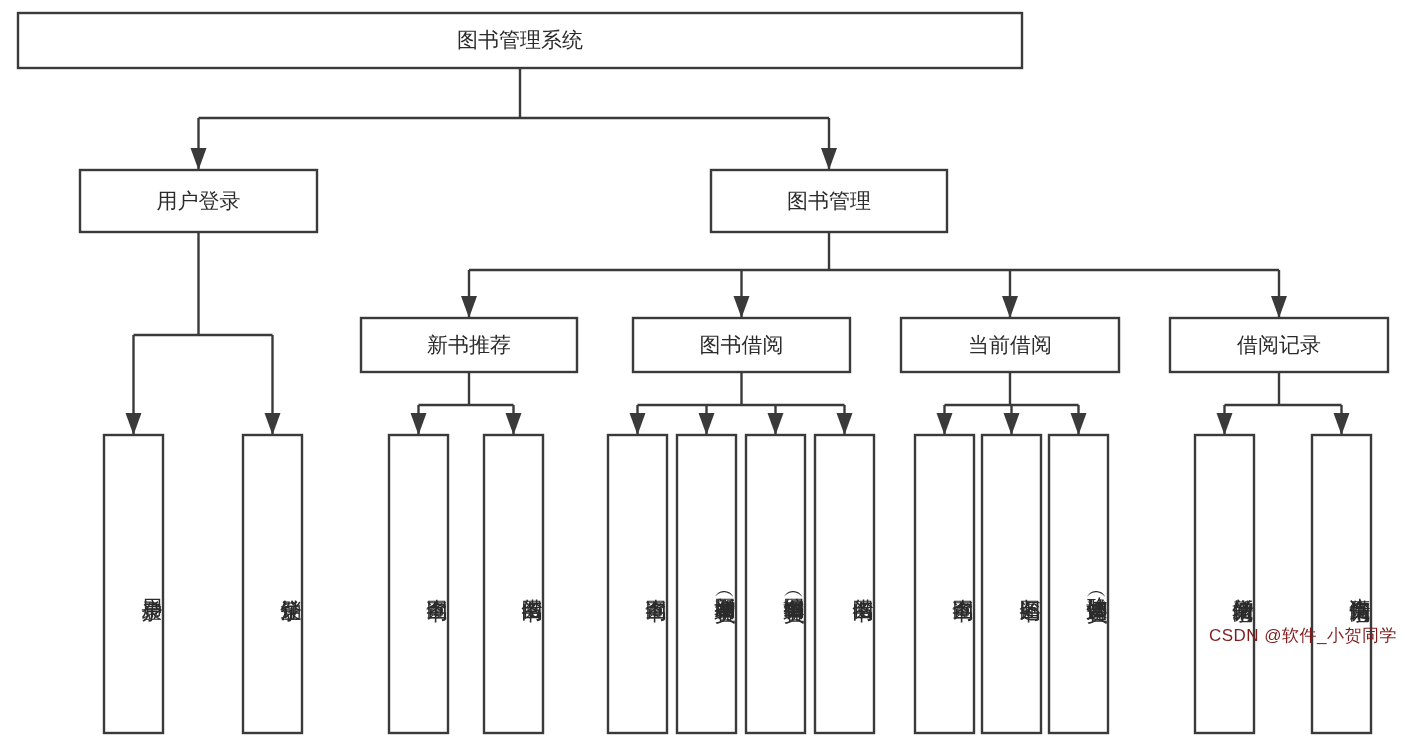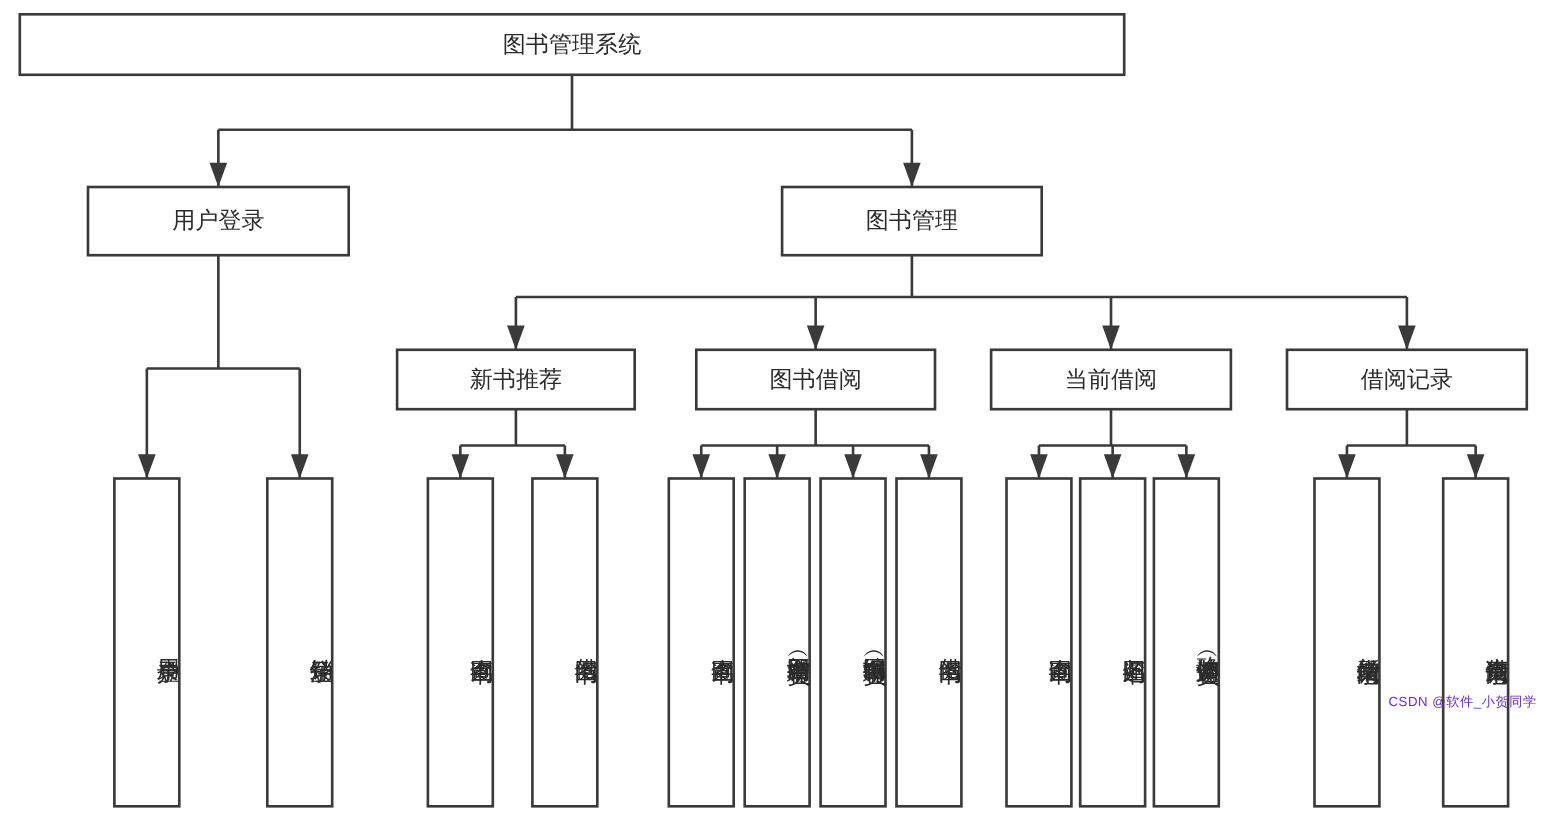--- a/index.html
+++ b/index.html
@@ -62,22 +62,22 @@
     align-items: flex-start;
     justify-content: center;
     white-space: nowrap;
     pointer-events: none;
   }
   .watermark {
     position: absolute;
     right: 8px;
     bottom: 6px;
     font-family: "Liberation Sans", "DejaVu Sans", sans-serif;
-    font-size: 12px;
-    color: #6d28d9;
+    font-size: 17px;
+    color: #7f1d1d;
     letter-spacing: 0.5px;
     white-space: nowrap;
   }
 </style>
 </head>
 <body>
 
 <div id="diagram-root">
   <svg id="tree-svg" viewBox="0 0 1405 747">
       <g>

